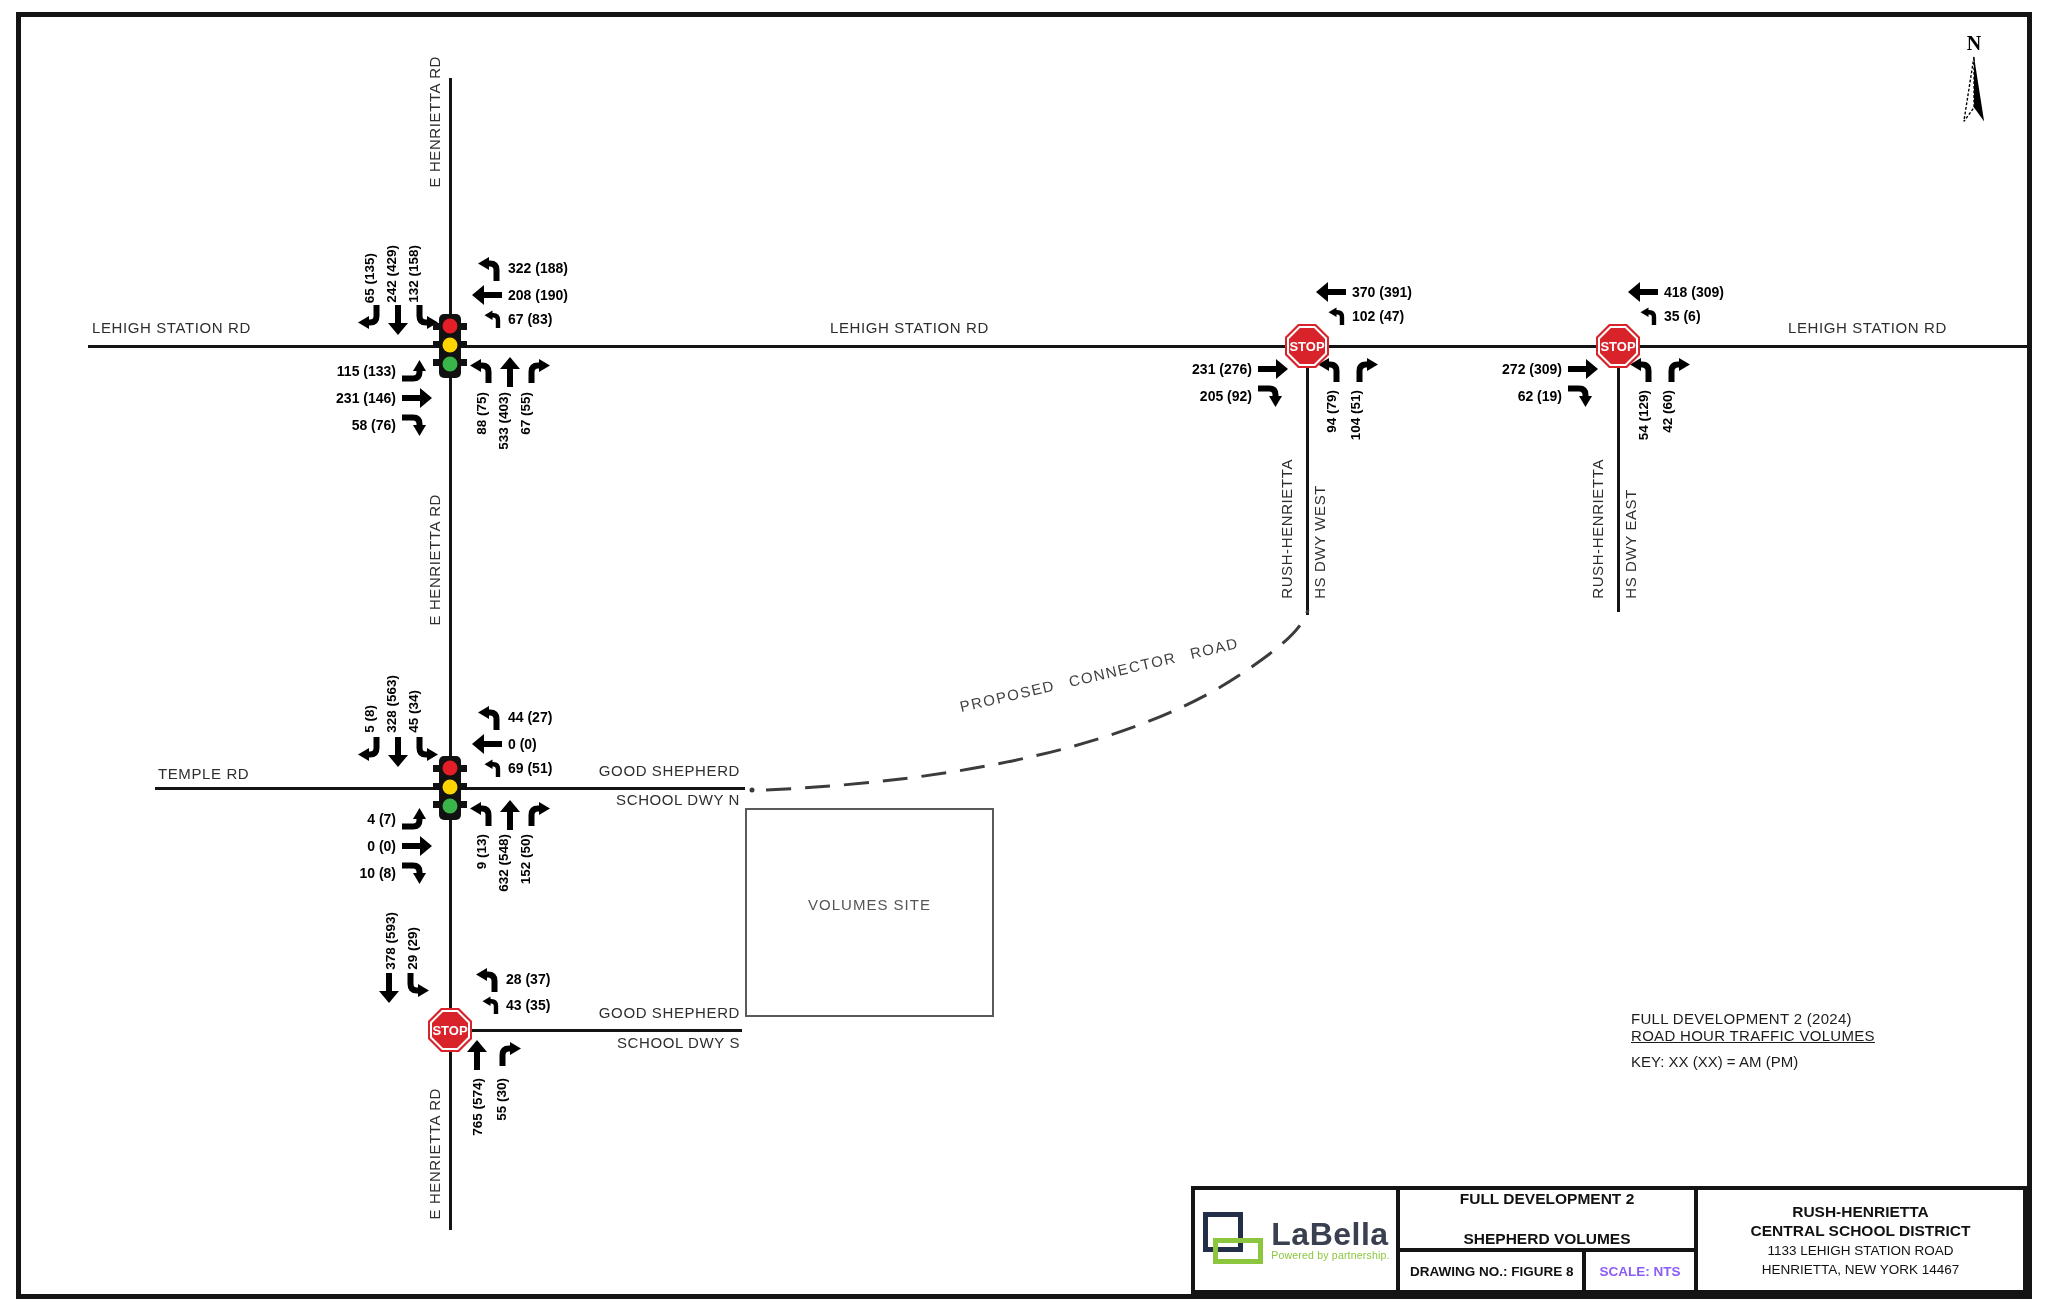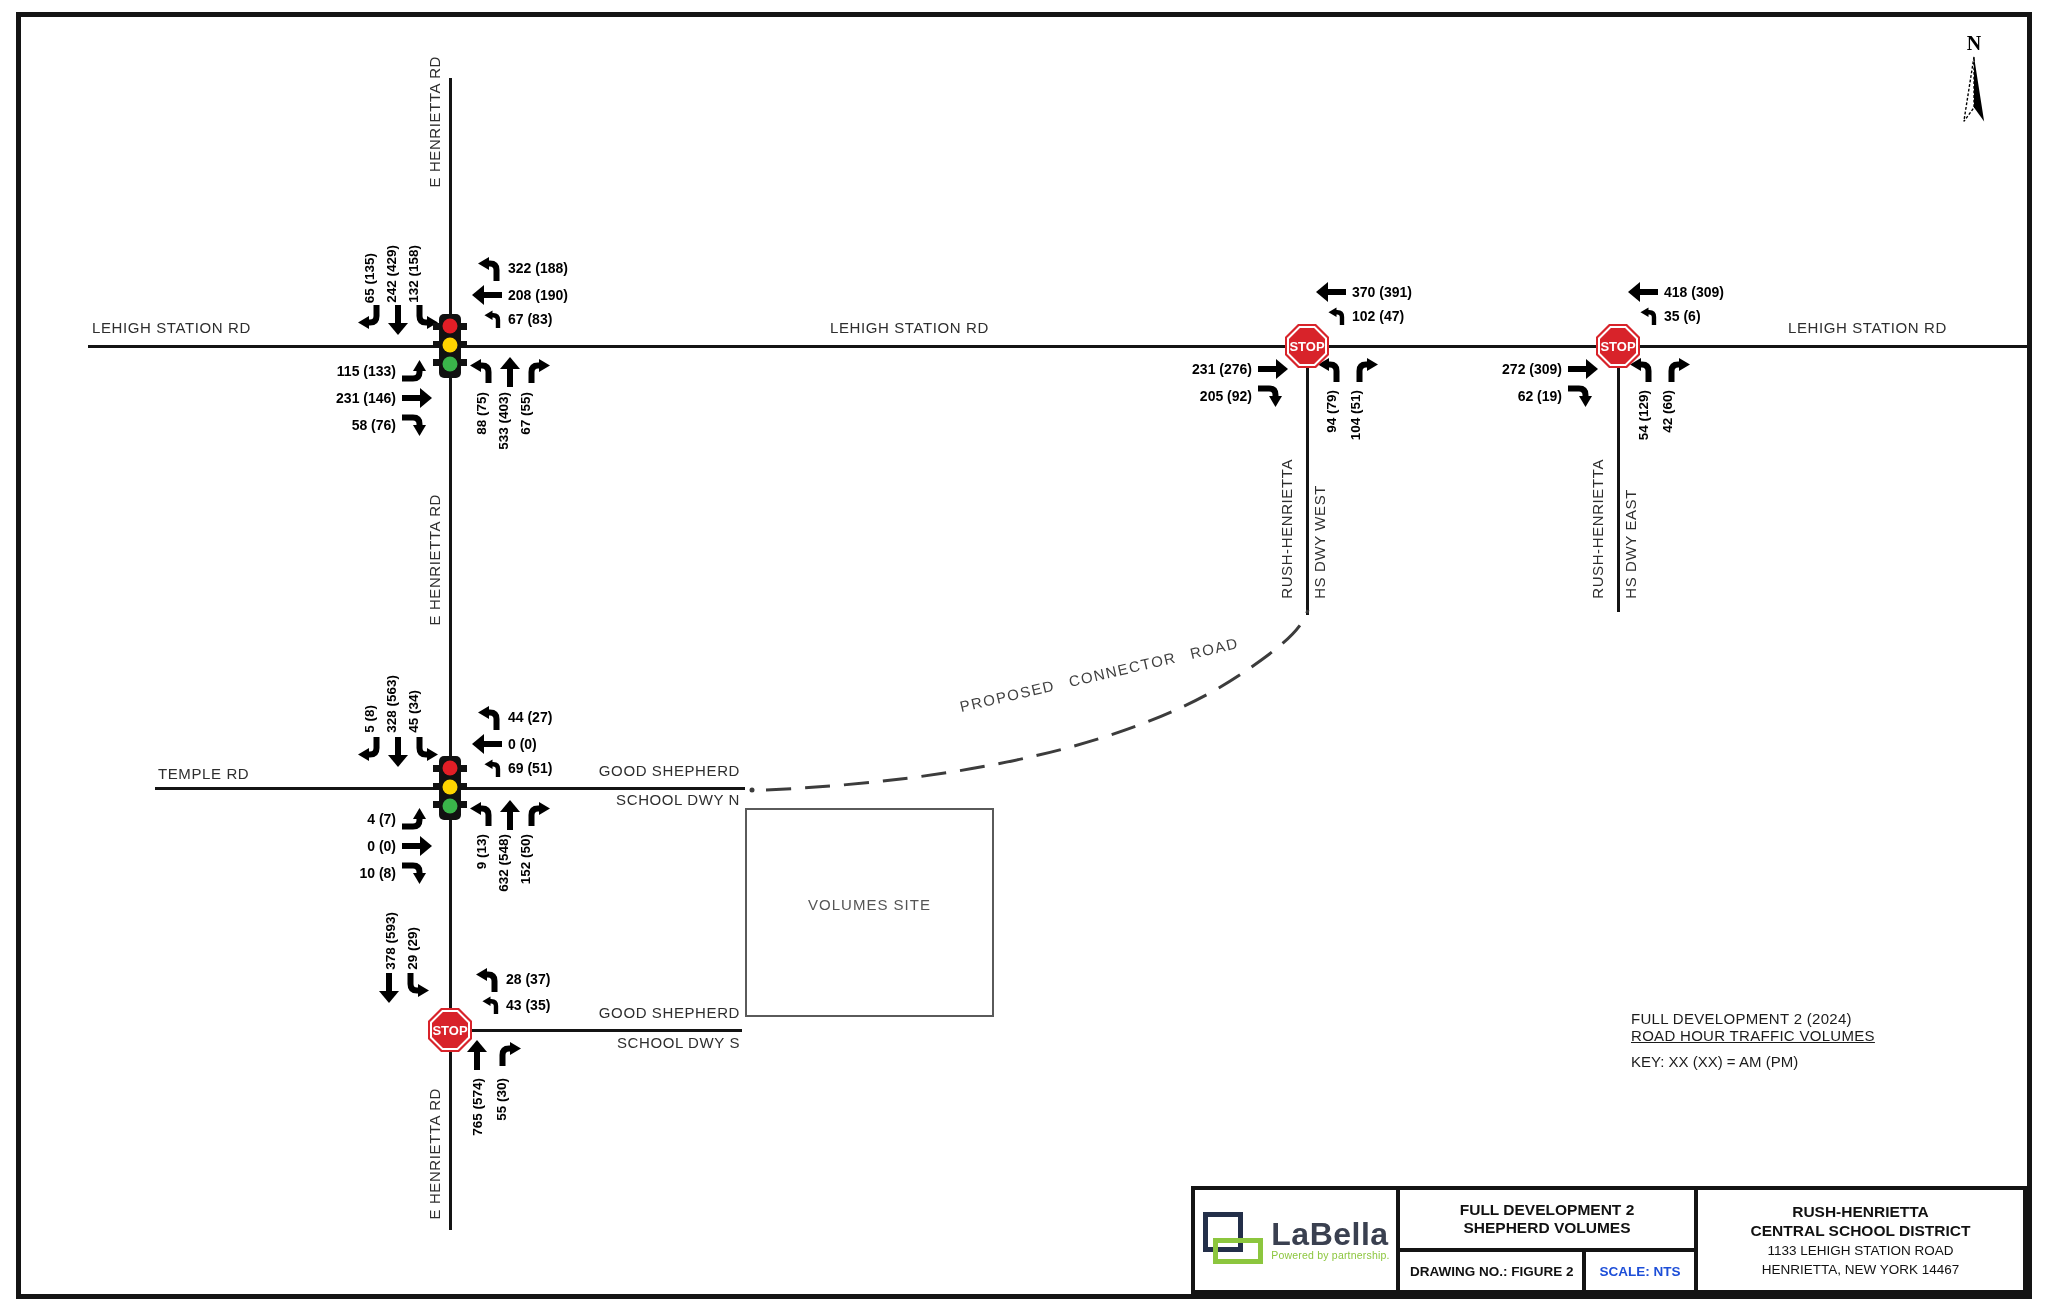--- a/index.html
+++ b/index.html
@@ -66,27 +66,27 @@
   #north .n { font-family:"Liberation Serif", serif; font-weight:bold; font-size:20px; color:#000; }
 
   
   #tblock { position:absolute; left:1191px; top:1186px; width:836px; height:108px;
             border:4px solid #141414; box-sizing:border-box; display:flex; z-index:4;
             background:#fff; }
   .tcell { box-sizing:border-box; }
   #tcell-logo { width:205px; border-right:4px solid #141414; display:flex;
                 align-items:center; justify-content:center; gap:8px; }
   #tcell-mid { width:298px; border-right:4px solid #141414; display:flex; flex-direction:column; }
-  #tcell-mid .midtop { height:58px; display:flex; flex-direction:column; justify-content:center;
+  #tcell-mid .midtop { height:58px; display:flex; flex-direction:column; justify-content:space-between;
                        text-align:center; font-weight:bold; font-size:15.5px; color:#111; }
   #tcell-mid .midbot { border-top:4px solid #141414; flex:1; display:flex; }
   #tcell-mid .dno { width:186px; border-right:4px solid #141414; display:flex; align-items:center;
                     padding-left:10px; box-sizing:border-box; font-weight:bold; font-size:13.5px; color:#111; }
   #tcell-mid .scl { flex:1; display:flex; align-items:center; justify-content:center;
-                    font-weight:bold; font-size:13.5px; color:#1d4ed8; }
+                    font-weight:bold; font-size:13.5px; color:#8b5cf6; }
   #tcell-client { flex:1; display:flex; flex-direction:column; justify-content:center;
                   text-align:center; color:#111; }
   #tcell-client .cl { font-weight:bold; font-size:15.5px; line-height:19px; }
   #tcell-client .ad { font-size:13.5px; line-height:17px; margin-top:2px; }
 
   
   #logo-icon { position:relative; width:62px; height:60px; flex:none; }
   #logo-sq { position:absolute; left:2px; top:2px; width:30px; height:30px;
              border:5px solid #232f49; }
   #logo-rect { position:absolute; left:12px; top:28px; width:40px; height:16px;
@@ -535,21 +535,21 @@
         <div class="nm">LaBella</div>
         <div class="tg">Powered by partnership.</div>
       </div>
     </div>
     <div class="tcell" id="tcell-mid">
       <div class="midtop">
         <div>FULL DEVELOPMENT 2</div>
         <div>SHEPHERD VOLUMES</div>
       </div>
       <div class="midbot">
-        <div class="dno">DRAWING NO.: FIGURE 2</div>
+        <div class="dno">DRAWING NO.: FIGURE 8</div>
         <div class="scl">SCALE: NTS</div>
       </div>
     </div>
     <div class="tcell" id="tcell-client">
       <div class="cl">RUSH-HENRIETTA</div>
       <div class="cl">CENTRAL SCHOOL DISTRICT</div>
       <div class="ad">1133 LEHIGH STATION ROAD</div>
       <div class="ad">HENRIETTA, NEW YORK 14467</div>
     </div>
   </div>

